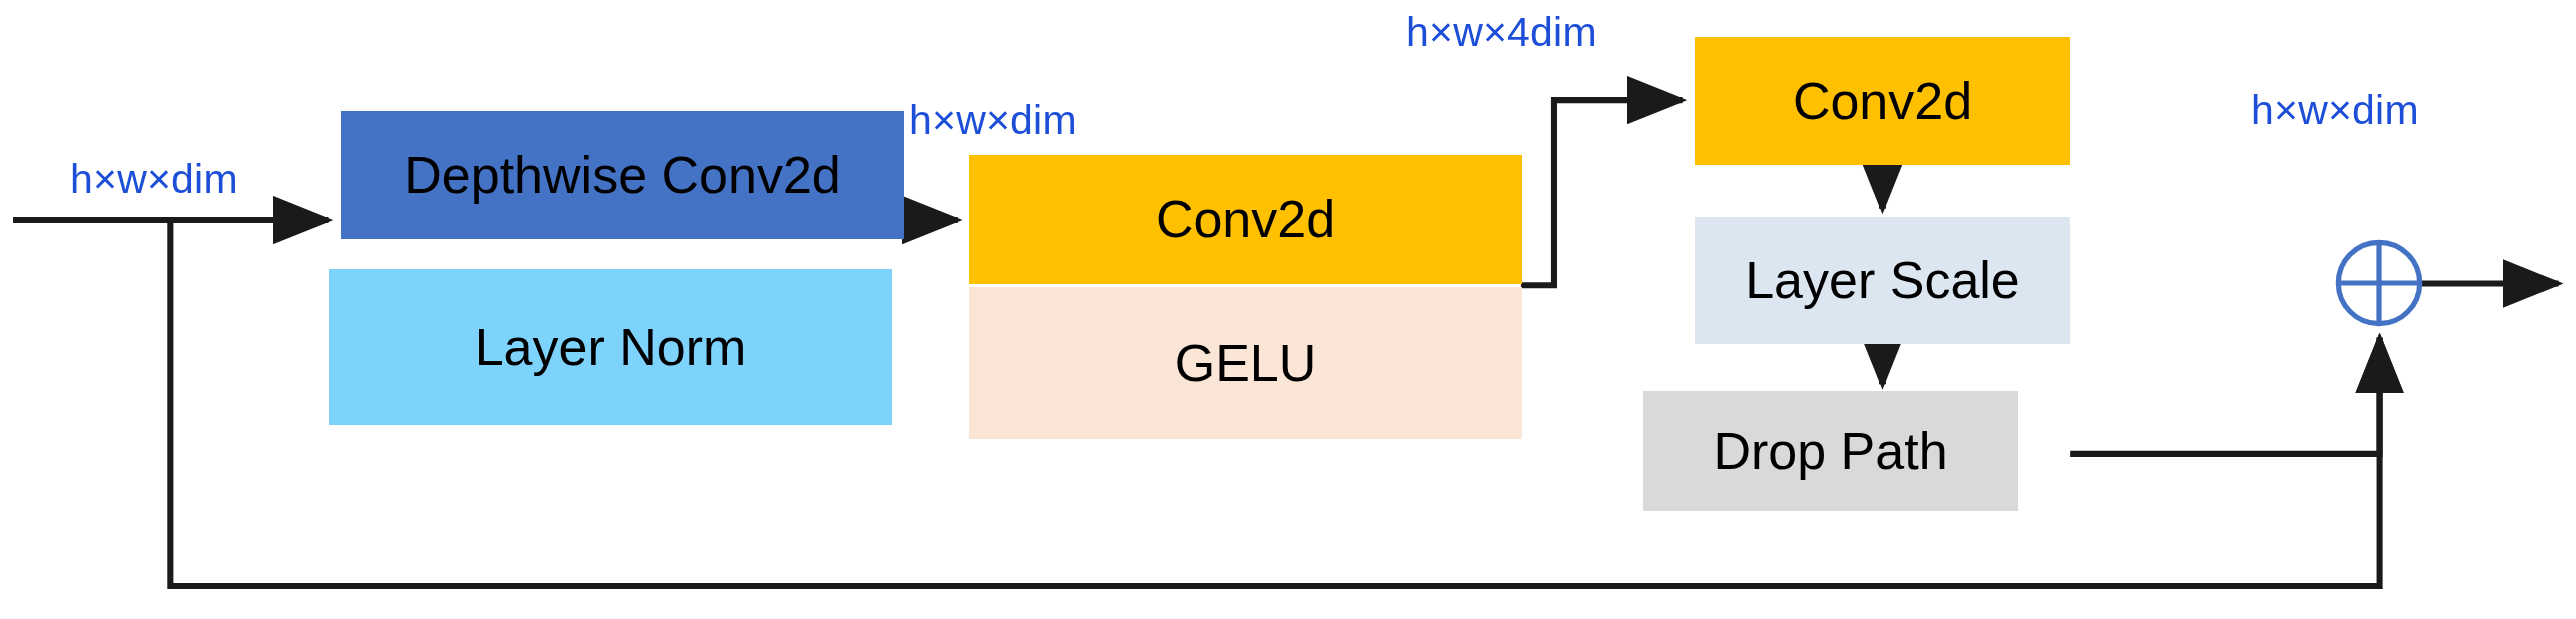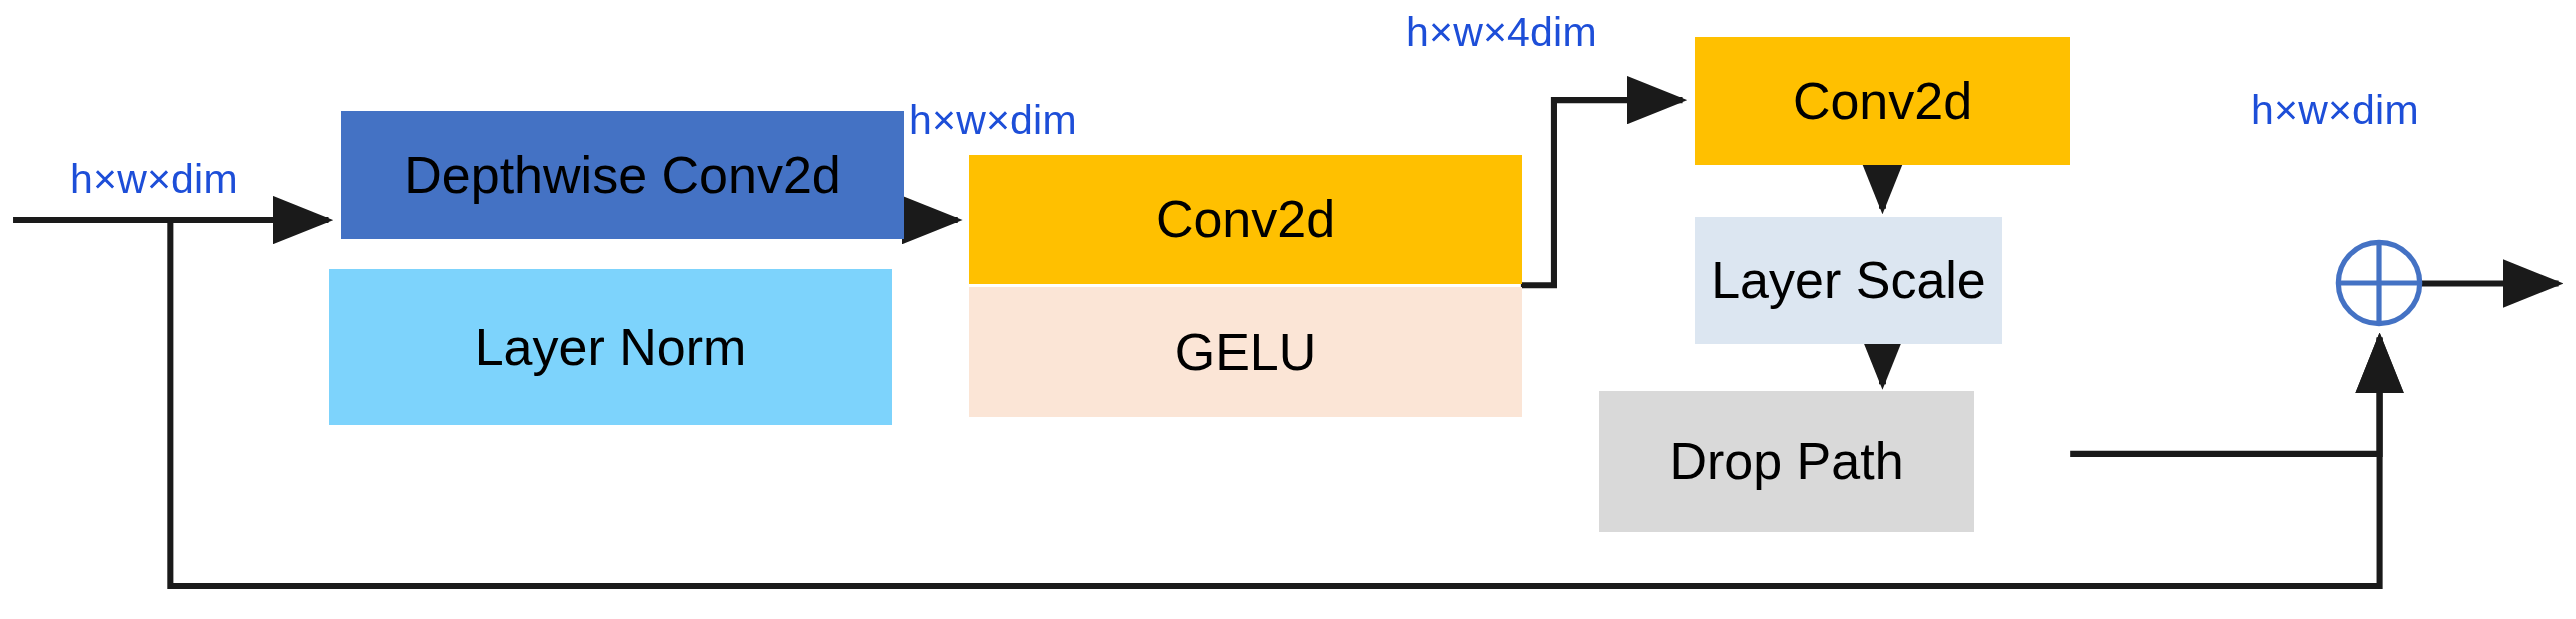--- a/index.html
+++ b/index.html
@@ -55,27 +55,27 @@
 
     <path d="M 2786,326 L 2944,326" fill="none" stroke="#1a1a1a" stroke-width="7" marker-end="url(#ah)"></path>
   </svg>
 
   <div class="box" style="left:341px;top:111px;width:563px;height:128px;background:#4472C4;font-size:52px;">Depthwise Conv2d</div>
 
   <div class="box" style="left:329px;top:269px;width:563px;height:156px;background:#7dd3fc;font-size:52px;">Layer Norm</div>
 
   <div class="box" style="left:969px;top:155px;width:553px;height:129px;background:#FFC000;font-size:52px;">Conv2d</div>
 
-  <div class="box" style="left:969px;top:287px;width:553px;height:130px;background:#FBE5D6;font-size:52px;">GELU</div>
+  <div class="box" style="left:969px;top:287px;width:553px;height:152px;background:#FBE5D6;font-size:52px;">GELU</div>
 
   <div class="box" style="left:1695px;top:37px;width:375px;height:128px;background:#FFC000;font-size:52px;">Conv2d</div>
 
-  <div class="box" style="left:1695px;top:217px;width:307px;height:127px;background:#DCE6F1;font-size:52px;text-align:center;">Layer Scale</div>
+  <div class="box" style="left:1695px;top:217px;width:375px;height:127px;background:#DCE6F1;font-size:52px;text-align:center;">Layer Scale</div>
 
-  <div class="box" style="left:1599px;top:391px;width:375px;height:141px;background:#D9D9D9;font-size:52px;">Drop Path</div>
+  <div class="box" style="left:1643px;top:391px;width:375px;height:120px;background:#D9D9D9;font-size:52px;">Drop Path</div>
 
   <svg style="position:absolute;left:2334px;top:238px;width:90px;height:90px;" viewBox="0 0 104 104">
     <circle cx="52" cy="52" r="47" fill="#ffffff" stroke="#4472C4" stroke-width="6"></circle>
     <line x1="52" y1="5" x2="52" y2="99" stroke="#4472C4" stroke-width="6"></line>
     <line x1="5" y1="52" x2="99" y2="52" stroke="#4472C4" stroke-width="6"></line>
   </svg>
 
   <div class="lbl" style="left:70px;top:156px;">h×w×dim</div>
 
   <div class="lbl" style="left:909px;top:97px;">h×w×dim</div>

